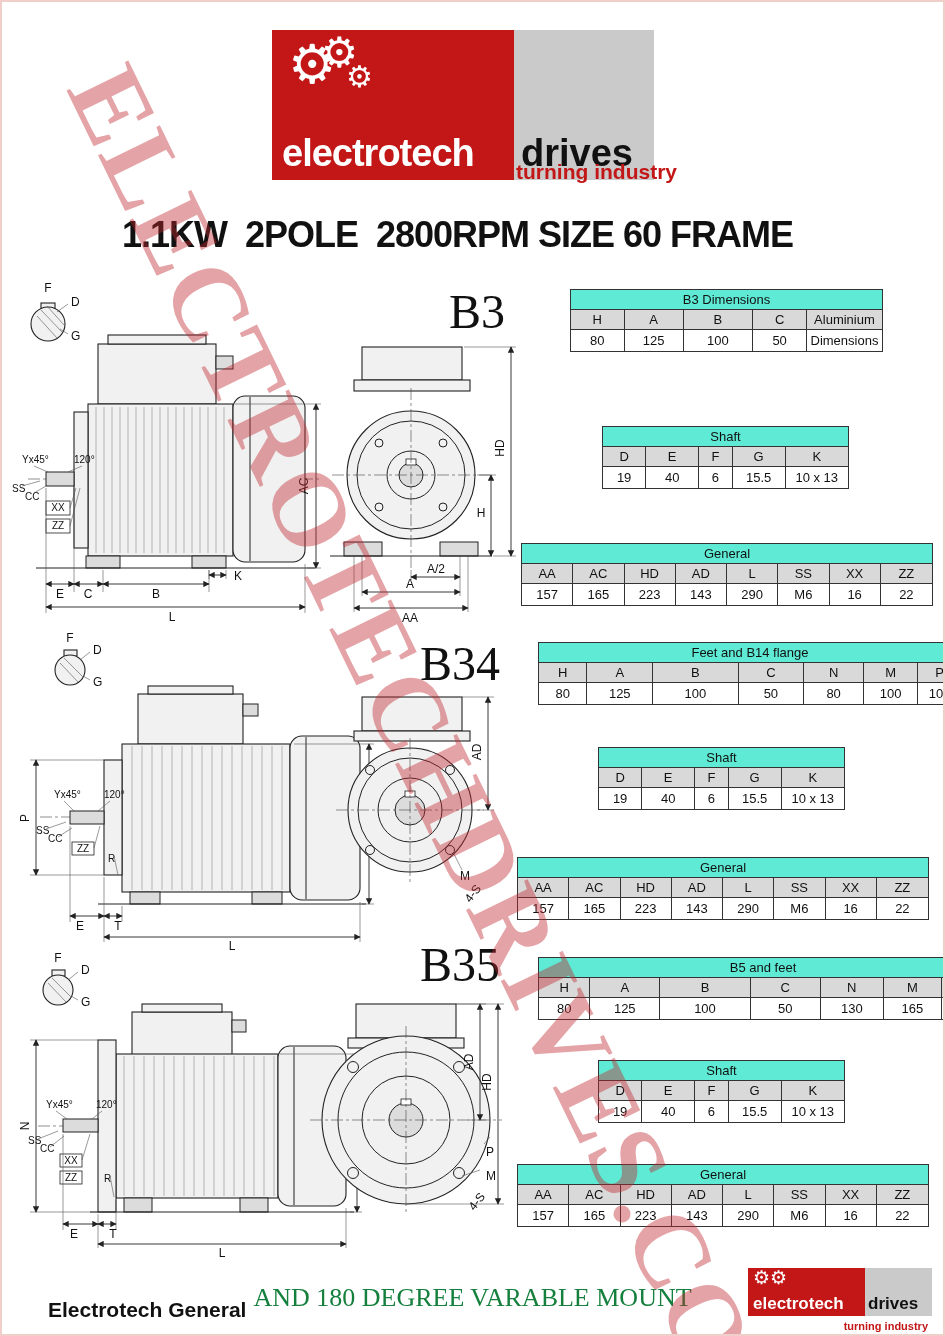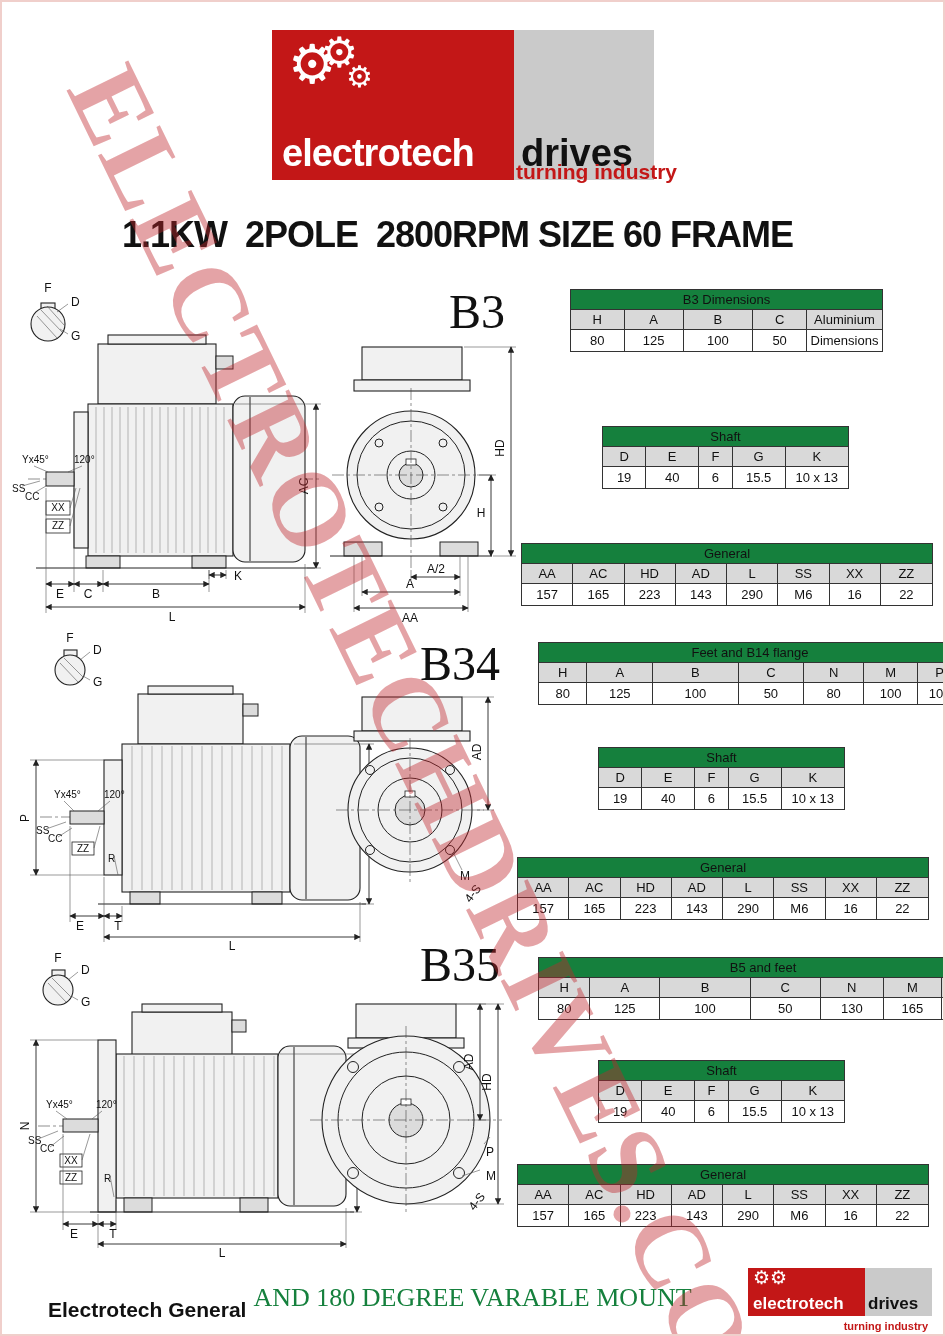--- a/index.html
+++ b/index.html
@@ -28,21 +28,21 @@
     color:var(--watermark-red,#c1272d);opacity:.42;white-space:nowrap;z-index:10;pointer-events:none}
 
   
   .section-label{position:absolute;font-family:"Liberation Serif",serif;font-size:48px;color:#111;z-index:3}
   #lbl-b3{left:447px;top:282px}
   #lbl-b34{left:418px;top:634px}
   #lbl-b35{left:418px;top:935px}
 
   
   .dim-table{position:absolute;border:1px solid #333;background:#fff;font-size:13px;z-index:4}
-  .tbl-title{background:#15803d;border-bottom:1px solid #333;text-align:center;height:20px;line-height:20px;font-size:13px}
+  .tbl-title{background:#5eead4;border-bottom:1px solid #333;text-align:center;height:20px;line-height:20px;font-size:13px}
   .tbl-row{display:grid}
   .tbl-head{background:#d9d9d9}
   .tbl-head .tbl-cell{border-bottom:1px solid #333}
   .tbl-cell{border-right:1px solid #333;text-align:center;height:20px;line-height:20px;overflow:hidden}
   .tbl-cell:last-child{border-right:none}
   .tbl-vals .tbl-cell{background:#fff;height:21px;line-height:21px}
 
   
   .drawings{position:absolute;left:0;top:0;z-index:2}
   .drawings text{font-family:"Liberation Sans",sans-serif}

